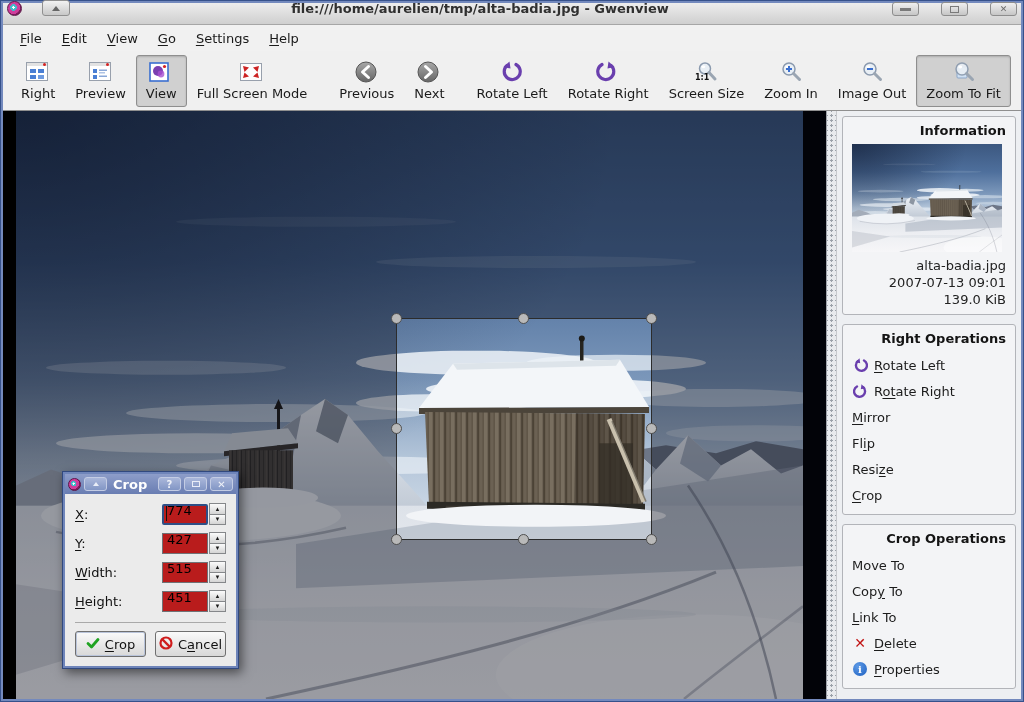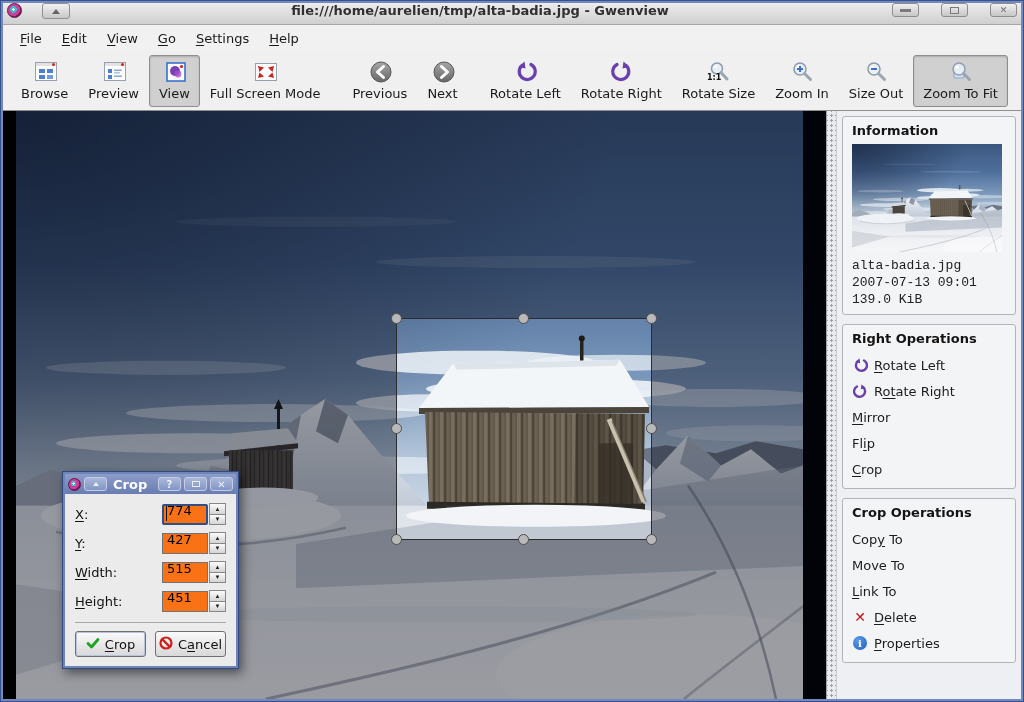--- a/index.html
+++ b/index.html
@@ -4,21 +4,21 @@
 <style>
   * { box-sizing: border-box; margin: 0; padding: 0; }
   html,body { width:1024px; height:702px; overflow:hidden; }
   body { font-family:"DejaVu Sans","Liberation Sans",sans-serif; font-size:13px; color:#1a1a1a; background:#c9c9c9; position:relative; }
   u { text-decoration:underline; text-underline-offset:2px; }
 
   .win { position:absolute; inset:0; border:1px solid #36518b; }
   .win-inner { position:absolute; inset:0; border:2px solid #7389bd; background:#efefef; display:flex; flex-direction:column; }
 
   
-  .titlebar { height:22px; flex:0 0 22px; display:flex; align-items:flex-start; gap:20px; padding:0 4px;
+  .titlebar { height:22px; flex:0 0 22px; display:flex; align-items:flex-end; gap:20px; padding:8px 4px;
     background:linear-gradient(#ededed,#cfcfcf); border-bottom:1px solid #a6a6a6; }
   .eye-icon { width:15px; height:15px; border-radius:50%;
     background:radial-gradient(circle at 42% 42%, #ffffff 0 12%, #43b9c9 13% 30%, #cf3d9c 31% 60%, #7c1d5e 61% 100%);
     border:1px solid #5e1547; flex:0 0 15px; }
   .shade-btn { width:28px; height:16px; border:1px solid #909090; border-radius:3px;
     background:linear-gradient(#f2f2f2,#c8c8c8); display:flex; align-items:center; justify-content:center; }
   .shade-btn .tri { width:0; height:0; border-left:4px solid transparent; border-right:4px solid transparent; border-bottom:5px solid #666; }
   .win-title { flex:1; text-align:center; font-weight:bold; color:#303030; white-space:nowrap; overflow:hidden; }
   .wbtn { width:27px; height:14px; border:1px solid #8d8d8d; border-radius:3px;
     background:linear-gradient(#f0f0f0,#c6c6c6); display:flex; align-items:center; justify-content:center;
@@ -31,39 +31,39 @@
   .menu-item { padding:3px 9px; border-radius:2px; cursor:default; }
 
   
   .toolbar { height:60px; flex:0 0 60px; display:flex; align-items:center; padding:2px 2px; background:#f0f0f0; border-bottom:1px solid #8f8f8f; }
   .tb-handle { width:6px; height:48px; margin:0 4px 0 2px;
     background-image:radial-gradient(circle,#a9a9a9 1px,transparent 1.3px); background-size:4px 4px; }
   .tbtn { height:52px; display:flex; flex-direction:column; align-items:center; justify-content:center; gap:3px;
     padding:3px 9px; border:1px solid transparent; border-radius:3px; white-space:nowrap; cursor:default; }
   .tbtn.active { background:#d0d0d0; border-color:#8e8e8e; box-shadow:inset 0 1px 2px rgba(0,0,0,.18); }
   .tb-sep { width:1px; height:46px; background:#c4c4c4; margin:0 6px; }
-  .ticon { width:24px; height:22px; display:flex; align-items:center; justify-content:flex-end; }
+  .ticon { width:24px; height:22px; display:flex; align-items:center; justify-content:flex-start; }
 
   
   .content { flex:1; display:flex; min-height:0; }
   .viewer { flex:1; position:relative; background:#000; overflow:hidden; }
   .photo-svg { position:absolute; left:13px; top:0; width:787px; height:100%; }
   .dim { position:absolute; background:rgba(6,9,20,0.38); }
   .sel { position:absolute; left:393px; top:207px; width:256px; height:222px; border:1px solid #2c2c2c; }
   .handle { position:absolute; width:11px; height:11px; border-radius:50%; background:#b9b9b9; border:1px solid #4f4f4f; }
 
   .splitter { width:11px; background:#e8eaed; border-left:1px solid #9fa2a8; border-right:1px solid #c6c8cc;
     background-image:radial-gradient(circle,#9aa0a8 1px,transparent 1.2px); background-size:5px 5px; background-position:2px 2px; }
 
   
   .sidebar { width:184px; background:#edeff2; padding:5px 5px; display:flex; flex-direction:column; gap:9px; overflow:hidden; }
-  .sbox { border:1px solid #b2b4b9; border-radius:3px; background:#f3f4f6; padding:6px 9px; }
+  .sbox { border:1px solid #b2b4b9; border-radius:3px; background:#f3f4f6; padding:6px 9px;text-align:right; }
   .sbox-title { font-weight:bold; margin-bottom:6px; color:#141414; }
   .thumb { width:150px; height:108px; display:block; margin-bottom:5px; background:#9db6d2; }
-  .info-line { line-height:17px; color:#222;font-family:Liberation Mono, monospace; }
+  .info-line { line-height:17px; color:#222; }
   .op-row { display:flex; align-items:center; gap:6px; height:26px; cursor:pointer; color:#1c1c1c; }
   .op-ic { width:16px; height:16px; display:flex; align-items:center; justify-content:center; flex:0 0 16px; }
   .x-icon { color:#c11212; font-weight:bold; font-size:14px; line-height:14px; }
   .info-icon { width:14px; height:14px; border-radius:50%; background:radial-gradient(circle at 35% 30%,#5d9ae6,#1d5fc0);
     color:#fff; font-family:"DejaVu Serif",serif; font-weight:bold; font-size:10px; display:flex; align-items:center; justify-content:center; }
 
   
   .dialog { position:absolute; left:62px; top:471px; width:177px; z-index:20;
     border:1px solid #31497e; box-shadow:3px 4px 10px rgba(0,0,0,.5); }
   .dialog-inner { border:2px solid #6f85ba; background:#ebebeb; }
@@ -73,21 +73,21 @@
   .dbtn { width:23px; height:14px; border:1px solid #c3cce4; border-radius:3px;
     background:linear-gradient(#aab7da,#8296c5); color:#eef1f8; font-size:10px; font-weight:bold;
     display:flex; align-items:center; justify-content:center; }
   .dbtn .tri { width:0; height:0; border-left:3.5px solid transparent; border-right:3.5px solid transparent; border-bottom:4.5px solid #e9edf7; }
   .dbtn .box { width:8px; height:6px; border:1.5px solid #e9edf7; }
   .dlg-title { font-weight:bold; color:#fff; margin:0 3px; }
   .dlg-body { padding:8px 10px 9px; }
   .fld-row { display:flex; align-items:center; height:24px; margin-bottom:5px; }
   .fld-label { flex:1; color:#111; }
   .spin-wrap { position:relative; }
-  .fld-input { width:46px; height:21px; border:1px solid #6f7276; background:#f97316; font:13px "DejaVu Sans",sans-serif; padding:0 0 8px 4px; outline:none; }
+  .fld-input { width:46px; height:21px; border:1px solid #6f7276; background:#b91c1c; font:13px "DejaVu Sans",sans-serif; padding:0 0 8px 4px; outline:none; }
   .fld-input.focused { border:2px solid #2f4f86; border-radius:2px; padding-left:3px; }
   .caret { position:absolute; left:4px; top:3px; width:1px; height:15px; background:#111; }
   .spin-col { width:17px; height:22px; display:flex; flex-direction:column; margin-left:1px; }
   .spin-b { flex:1; border:1px solid #85878a; background:linear-gradient(#fbfbfb,#d4d4d4); font-size:6px; color:#1a1a1a;
     display:flex; align-items:center; justify-content:center; line-height:0; }
   .spin-b + .spin-b { border-top:none; }
   .dlg-sep { border-top:1px solid #a9a9a9; margin:9px 0 8px; }
   .dlg-btn-row { display:flex; gap:9px; }
   .dlg-btn { flex:1; height:26px; border:1px solid #6f6f6f; border-radius:3px;
     background:linear-gradient(#fafafa,#d8d8d8); font:13px "DejaVu Sans",sans-serif; color:#111;
@@ -243,21 +243,21 @@
           <svg width="22" height="19">
               <rect x="0.5" y="0.5" width="21" height="18" fill="#fff" stroke="#98a0ac"></rect>
               <rect x="1" y="1" width="20" height="3" fill="#e2e2e2"></rect>
               <rect x="4" y="7" width="6" height="4" fill="#4a7fd4"></rect>
               <rect x="12" y="7" width="6" height="4" fill="#4a7fd4"></rect>
               <rect x="4" y="13" width="6" height="4" fill="#4a7fd4"></rect>
               <rect x="12" y="13" width="6" height="4" fill="#6f9be0"></rect>
               <circle cx="18.5" cy="2.5" r="1.5" fill="#d42222"></circle>
             </svg>
         </span>
-        <span>Browse</span>
+        <span>Right</span>
       </div>
 
       <div class="tbtn">
         <span class="ticon">
           <svg width="22" height="19">
               <rect x="0.5" y="0.5" width="21" height="18" fill="#fff" stroke="#98a0ac"></rect>
               <rect x="1" y="1" width="20" height="3" fill="#e2e2e2"></rect>
               <rect x="4" y="7" width="4" height="4" fill="#4a7fd4"></rect>
               <rect x="10" y="7.5" width="8" height="1.5" fill="#8aa8d8"></rect>
               <rect x="10" y="10" width="6" height="1.5" fill="#b0c4e4"></rect>
@@ -346,21 +346,21 @@
 
       <div class="tbtn">
         <span class="ticon">
           <svg width="24" height="22">
               <circle cx="11" cy="7.5" r="5.5" fill="#e9eff5" stroke="#8b9aae" stroke-width="1.5"></circle>
               <ellipse cx="9.3" cy="5.8" rx="2" ry="1.4" fill="#fff"></ellipse>
               <line x1="15" y1="11.5" x2="21" y2="18" stroke="#9aa5b2" stroke-width="3" stroke-linecap="round"></line>
               <text x="1" y="19" font-size="8" font-weight="bold" fill="#111" font-family="DejaVu Sans">1:1</text>
             </svg>
         </span>
-        <span>Rotate Size</span>
+        <span>Screen Size</span>
       </div>
 
       <div class="tbtn">
         <span class="ticon">
           <svg width="24" height="22">
               <circle cx="10" cy="8" r="6" fill="#e9eff5" stroke="#8b9aae" stroke-width="1.5"></circle>
               <ellipse cx="8.2" cy="6" rx="2" ry="1.4" fill="#fff"></ellipse>
               <line x1="7" y1="8" x2="13" y2="8" stroke="#3a6fd0" stroke-width="2"></line>
               <line x1="10" y1="5" x2="10" y2="11" stroke="#3a6fd0" stroke-width="2"></line>
               <line x1="14.5" y1="12.5" x2="20.5" y2="18.5" stroke="#9aa5b2" stroke-width="3" stroke-linecap="round"></line>
@@ -371,21 +371,21 @@
 
       <div class="tbtn">
         <span class="ticon">
           <svg width="24" height="22">
               <circle cx="10" cy="8" r="6" fill="#e9eff5" stroke="#8b9aae" stroke-width="1.5"></circle>
               <ellipse cx="8.2" cy="6" rx="2" ry="1.4" fill="#fff"></ellipse>
               <line x1="7" y1="8" x2="13" y2="8" stroke="#3a6fd0" stroke-width="2"></line>
               <line x1="14.5" y1="12.5" x2="20.5" y2="18.5" stroke="#9aa5b2" stroke-width="3" stroke-linecap="round"></line>
             </svg>
         </span>
-        <span>Size Out</span>
+        <span>Image Out</span>
       </div>
 
       <div class="tbtn active">
         <span class="ticon">
           <svg width="24" height="22">
               <rect x="5" y="6" width="10" height="11" rx="1" fill="#cfe0f2" stroke="#8ba6c8"></rect>
               <circle cx="10" cy="8" r="6" fill="#e9eff5" stroke="#8b9aae" stroke-width="1.5" opacity="0.9"></circle>
               <ellipse cx="8.2" cy="6" rx="2" ry="1.4" fill="#fff"></ellipse>
               <line x1="14.5" y1="12.5" x2="20.5" y2="18.5" stroke="#9aa5b2" stroke-width="3" stroke-linecap="round"></line>
             </svg>
@@ -455,31 +455,34 @@
               </span>
             <span>R<u>ot</u>ate Right</span>
           </div>
           <div class="op-row">
             <span><u>M</u>irror</span>
           </div>
           <div class="op-row">
             <span>Fl<u>i</u>p</span>
           </div>
           <div class="op-row">
+            <span>Resi<u>z</u>e</span>
+          </div>
+          <div class="op-row">
             <span><u>C</u>rop</span>
           </div>
         </div>
 
         <div class="sbox">
           <div class="sbox-title">Crop Operations</div>
           <div class="op-row">
+            <span>Move To</span>
+          </div>
+          <div class="op-row">
             <span>Cop<u>y</u> To</span>
-          </div>
-          <div class="op-row">
-            <span>Move To</span>
           </div>
           <div class="op-row">
             <span><u>L</u>ink To</span>
           </div>
           <div class="op-row">
             <span class="op-ic">
                 <span class="x-icon">✕</span>
               </span>
             <span><u>D</u>elete</span>
           </div>

